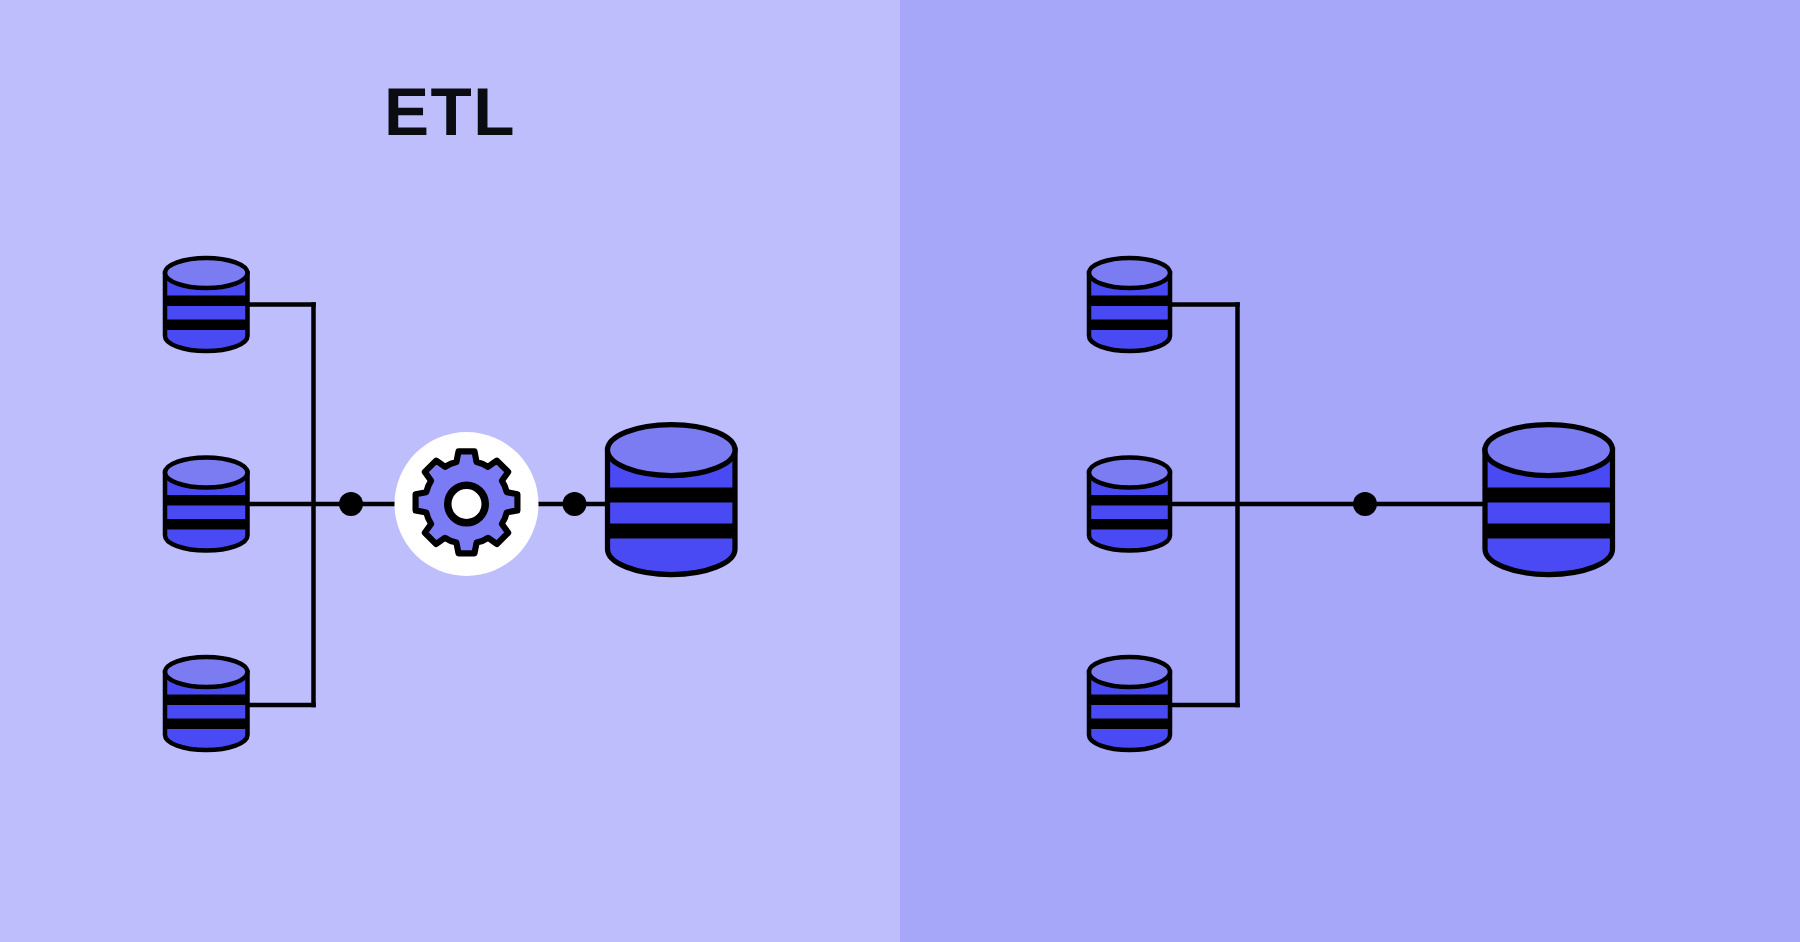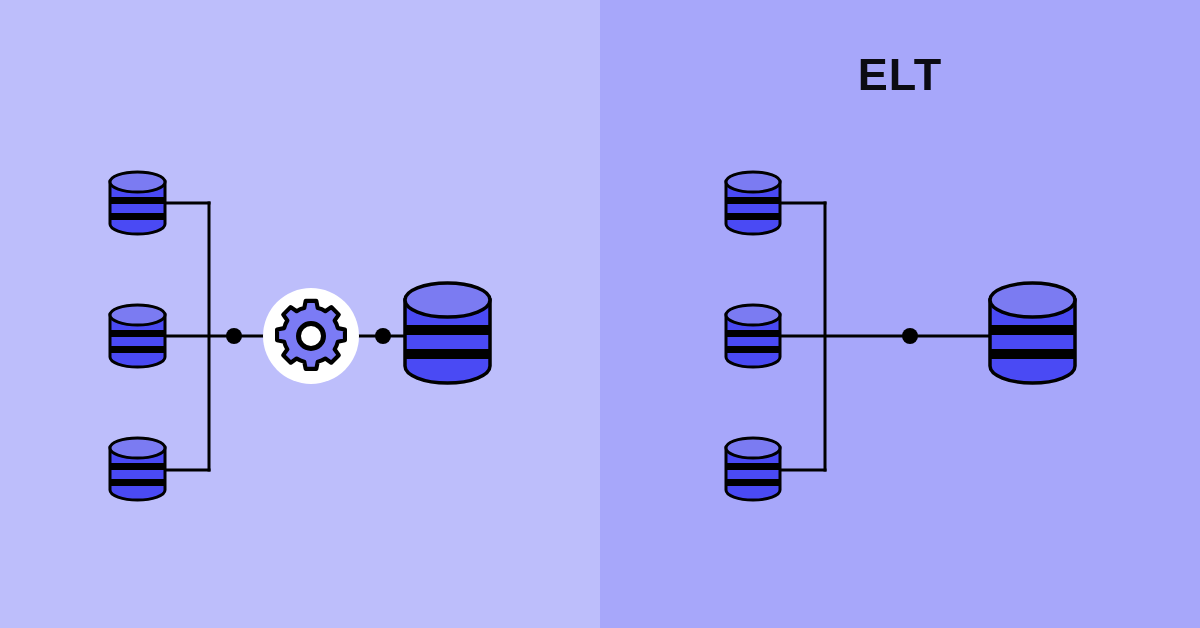--- a/index.html
+++ b/index.html
@@ -51,20 +51,21 @@
     width: 600px;
     height: 628px;
   }
 </style>
 </head>
 <body>
 
 <div id="canvas">
 
   <div class="panel" id="panel-etl">
+    <div class="panel-title">ETL</div>
 
     <svg class="diagram-svg" viewBox="0 0 600 628">
 
       <g stroke="#000000" stroke-width="3" fill="none" stroke-linecap="square">
 
         <path d="M165 203 L209 203"></path>
 
         <path d="M209 203 L209 470"></path>
 
         <path d="M165 470 L209 470"></path>
@@ -126,21 +127,20 @@
         <path d="M0 17 L0 83 A42.5 17 0 0 0 85 83 L85 17 Z" fill="#4a4af4" stroke="#000000" stroke-width="3.5"></path>
         <ellipse cx="42.5" cy="17" rx="42.5" ry="17" fill="#7b7bf2" stroke="#000000" stroke-width="3.5"></ellipse>
         <rect x="0" y="42" width="85" height="10" fill="#000000"></rect>
         <rect x="0" y="66" width="85" height="10" fill="#000000"></rect>
       </g>
 
     </svg>
   </div>
 
   <div class="panel" id="panel-elt">
-    <div class="panel-title">ELT</div>
 
     <svg class="diagram-svg" viewBox="0 0 600 628">
 
       <g stroke="#000000" stroke-width="3" fill="none" stroke-linecap="square">
         <path d="M180 203 L225 203"></path>
         <path d="M225 203 L225 470"></path>
         <path d="M180 470 L225 470"></path>
         <path d="M180 336 L390 336"></path>
       </g>
 

